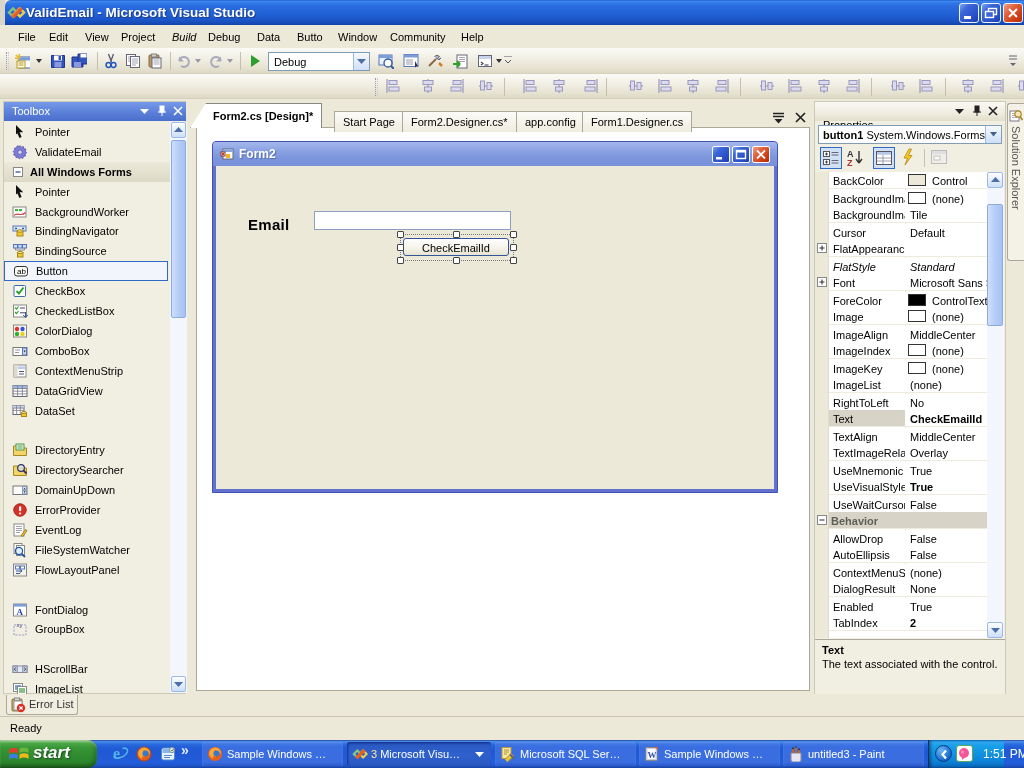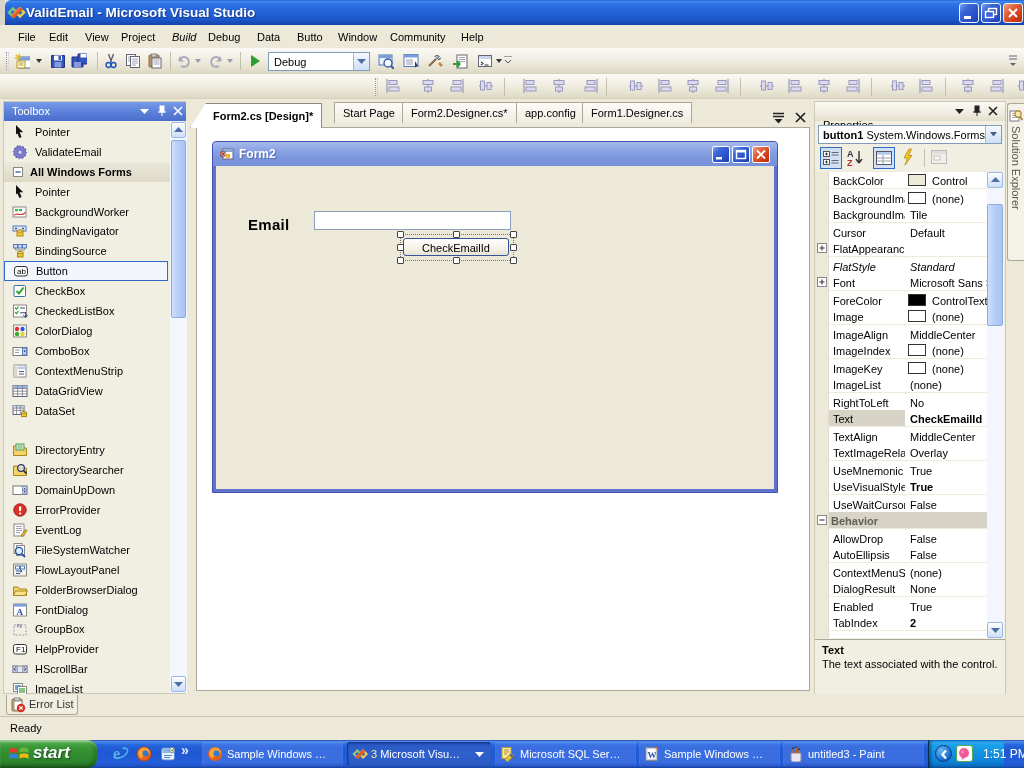--- a/index.html
+++ b/index.html
@@ -44,21 +44,21 @@
 .tbxrow.hdr { background:linear-gradient(180deg,#ece9da,#ddd9c6); }
 .tbxrow.sel { background:#f2f5fb; border:1px solid #3169c6; width:164px; }
 .tbxrow.sel .ic { top:1px; } .tbxrow.sel .tx { top:3px; }
 
 .sb { background:#f3f6fd; }
 .sbbtn { background:linear-gradient(180deg,#fdfefe,#cddff8); border:1px solid #9cb8e4; border-radius:2px; color:#4d6ea8; text-align:center; }
 .sbthumb { background:linear-gradient(90deg,#cfdffc,#b5cdf7 50%,#a8c2f2); border:1px solid #8cace0; border-radius:2px; }
 
 
 #docwell { left:196px; top:127px; width:614px; height:564px; background:#fff; border:1px solid #aca899; }
-.tab { position:absolute; top:102px; height:21px; background:linear-gradient(180deg,#fcfbf8,#efecdf); border:1px solid #aca899; border-bottom:none; font-size:11px; color:#000; padding:4px 8px 0 8px; }
+.tab { position:absolute; top:111px; height:21px; background:linear-gradient(180deg,#fcfbf8,#efecdf); border:1px solid #aca899; border-bottom:none; font-size:11px; color:#000; padding:4px 8px 0 8px; }
 #tabactive { top:103px; height:25px; background:#fff; border:1px solid #888; border-bottom:none; font-weight:bold; padding-top:6px; z-index:5; }
 
 
 #form2 { left:212px; top:141px; width:566px; height:352px; border:1px solid #4152b4; border-radius:4px 4px 0 0;
   background:#6272cc; }
 #form2-title { left:0; top:0; width:564px; height:24px; border-radius:3px 3px 0 0;
   background:linear-gradient(180deg,#a6b9ec 0%,#8ba3e4 35%,#7c96dc 65%,#7790da 100%); }
 #form2-client { left:3px; top:24px; width:558px; height:323px; background:#ece9d8; }
 .formbtn { top:4px; width:18px; height:17px; border:1px solid #fff; border-radius:2px; }
 .hdl { position:absolute; width:7px; height:7px; background:#fff; border:1px solid #444; border-radius:1px; }
@@ -567,49 +567,35 @@
     </div>
 <div class="tbxrow" style="top:439px;">
       <svg class="ic" width="16" height="16">
         <rect x="1.5" y="2" width="13" height="12" fill="#f4f2e8" stroke="#888"></rect>
         <rect x="3.5" y="4" width="4" height="3" fill="#fff" stroke="#5577bb"></rect>
         <rect x="8.5" y="4" width="4" height="3" fill="#fff" stroke="#5577bb"></rect>
         <path d="M4 9 h6 M10 9 l-1.8 -1.4 M10 9 l-1.8 1.4 M4 11.5 h4" stroke="#335599" fill="none"></path>
       </svg>
       <span class="tx">FlowLayoutPanel</span>
     </div>
-<div class="tbxrow" style="top:459px;">
-      <svg class="ic" width="16" height="16">
-        <path d="M1.5 5 h4.5 l1.5 2 h7 v6.5 h-13 Z" fill="#f4d46a" stroke="#a88818"></path>
-        <path d="M1.5 13.5 l2 -4.5 h12 l-2.5 4.5 Z" fill="#fae28c" stroke="#a88818"></path>
-      </svg>
-      <span class="tx">FolderBrowserDialog</span>
-    </div>
 <div class="tbxrow" style="top:479px;">
       <svg class="ic" width="16" height="16">
         <rect x="1.5" y="2" width="13" height="12" fill="#fff" stroke="#888"></rect>
         <rect x="1.5" y="2" width="13" height="2.6" fill="#7c9ed8"></rect>
         <text x="4.5" y="13" font-size="9" font-weight="bold" font-family="Liberation Serif" fill="#2244aa">A</text>
       </svg>
       <span class="tx">FontDialog</span>
     </div>
 <div class="tbxrow" style="top:498px;">
       <svg class="ic" width="16" height="16">
         <rect x="2" y="4" width="12" height="10" fill="none" stroke="#99b" stroke-dasharray="2 1.4"></rect>
         <rect x="4" y="1.5" width="7" height="4.5" fill="#f1efe2"></rect>
         <text x="4.5" y="5.6" font-size="6" font-family="Liberation Sans" fill="#338">xy</text>
       </svg>
       <span class="tx">GroupBox</span>
-    </div>
-<div class="tbxrow" style="top:518px;">
-      <svg class="ic" width="16" height="16">
-        <rect x="1.5" y="3.5" width="13" height="9.5" rx="2" fill="#fff" stroke="#333"></rect>
-        <text x="4" y="11" font-size="8" font-family="Liberation Sans" fill="#000">F1</text>
-      </svg>
-      <span class="tx">HelpProvider</span>
     </div>
 <div class="tbxrow" style="top:538px;">
       <svg class="ic" width="16" height="16">
         <rect x="1" y="5" width="14" height="6.5" fill="#e4e8f4" stroke="#889"></rect>
         <rect x="1" y="5" width="4.2" height="6.5" fill="#c6d4ee" stroke="#889"></rect>
         <rect x="10.8" y="5" width="4.2" height="6.5" fill="#c6d4ee" stroke="#889"></rect>
         <path d="M3.8 6.7 l-1.6 1.5 l1.6 1.5 M12.2 6.7 l1.6 1.5 l-1.6 1.5" stroke="#234" fill="none"></path>
       </svg>
       <span class="tx">HScrollBar</span>
     </div>

